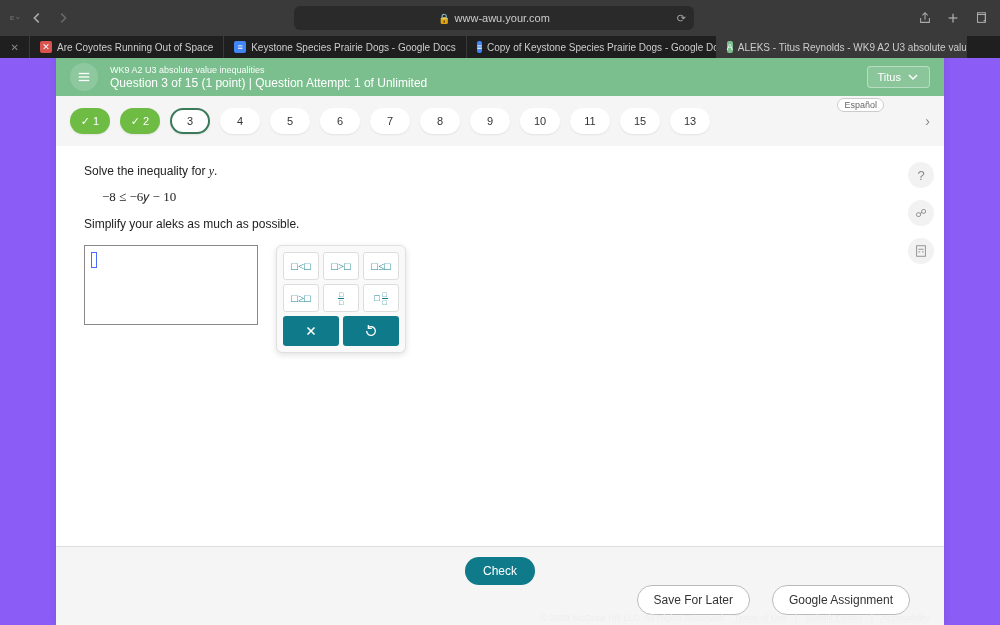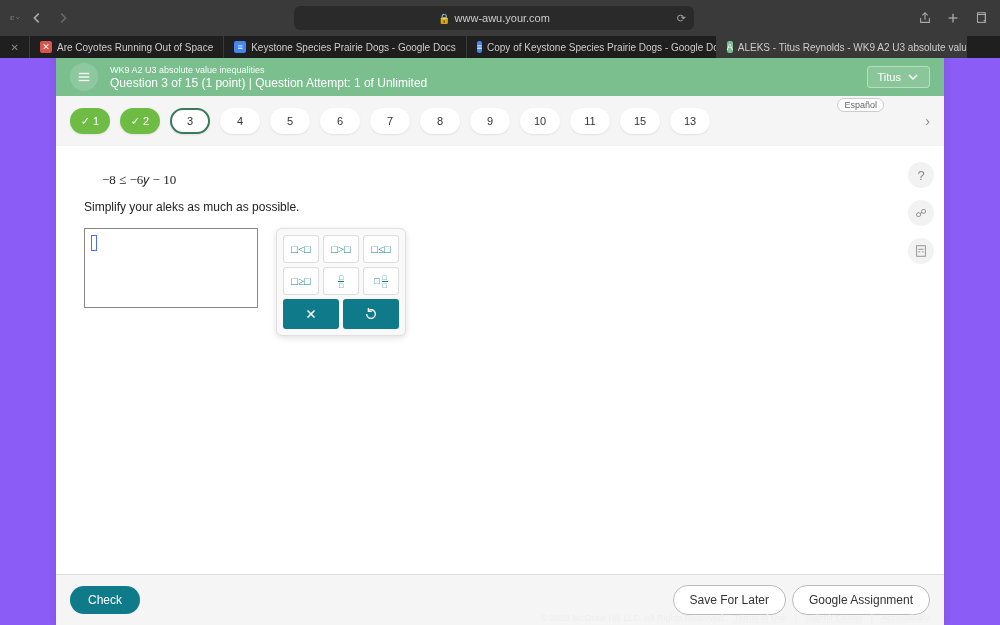--- a/index.html
+++ b/index.html
@@ -62,23 +62,23 @@
 .kp-btn.wide svg { width: 14px; height: 14px; }
 .kp-frac { display: flex; flex-direction: column; align-items: center; font-size: 7px; line-height: 7px; }
 .kp-frac .top { border-bottom: 1px solid #0e7a8a; padding: 0 1px; }
 .kp-frac-side { display: flex; align-items: center; gap: 2px; font-size: 9px; }
 
 
 .side-tools { position: absolute; right: 10px; top: 16px; display: flex; flex-direction: column; gap: 12px; }
 .side-tool { width: 26px; height: 26px; border-radius: 50%; background: #f2f2f2; display: flex; align-items: center; justify-content: center; color: #888; cursor: pointer; font-size: 13px; }
 
 
-.bottom-bar { background: #f4f5f4; border-top: 1px solid #ddd; padding: 10px 14px; display: flex; align-items: center; }
+.bottom-bar { background: #f4f5f4; border-top: 1px solid #ddd; padding: 10px 34px; display: flex; align-items: center; flex-direction: column; }
 .check-btn { background: #0e7a8a; color: #fff; border-radius: 16px; padding: 7px 18px; font-size: 12px; cursor: pointer; border: none; }
-.bottom-right { margin-left: auto; display: flex; gap: 6px; justify-content: flex-end; }
+.bottom-right { margin-left: auto; display: flex; gap: 22px; justify-content: flex-end; }
 .outline-btn { background: #fff; border: 1px solid #bbb; border-radius: 16px; padding: 7px 16px; font-size: 12px; color: #333; cursor: pointer; }
 
 
 .copyright { position: absolute; bottom: 2px; right: 70px; font-size: 9px; color: #eee; display: flex; gap: 8px; }
 .copyright a { color: #eee; text-decoration: underline dotted; cursor: pointer; }
 </style>
 </head>
 <body>
 
 <div class="browser-chrome">
@@ -202,20 +202,23 @@
             <svg width="14" height="14" viewBox="0 0 16 16" fill="none" stroke="#888" stroke-width="1">
               <rect x="3" y="2" width="10" height="12"></rect>
               <line x1="5" y1="6" x2="11" y2="6"></line>
               <line x1="5" y1="9" x2="7" y2="9"></line>
               <line x1="9" y1="9" x2="11" y2="9"></line>
             </svg>
           </div>
       </div>
 
       <div class="problem-text">
+        <p>
+          <span>Solve the inequality for </span><i style="font-family:'Times New Roman',serif">y</i><span>.</span>
+        </p>
         <div class="math-line">−8 ≤ −6𝑦 − 10</div>
         <p>Simplify your aleks as much as possible.</p>
       </div>
 
       <div class="answer-row">
         <div class="answer-box">
           <span class="cursor-blink"></span>
         </div>
         <div class="keypad">
           <div class="keypad-row">

